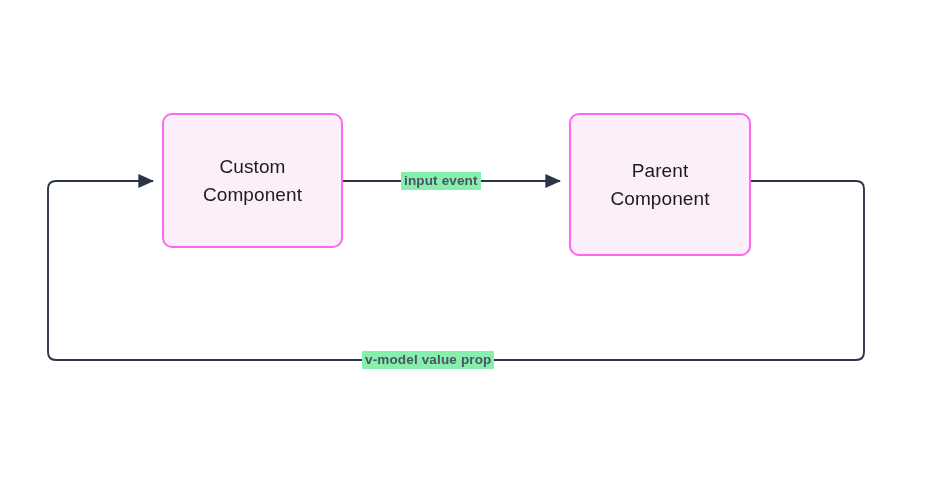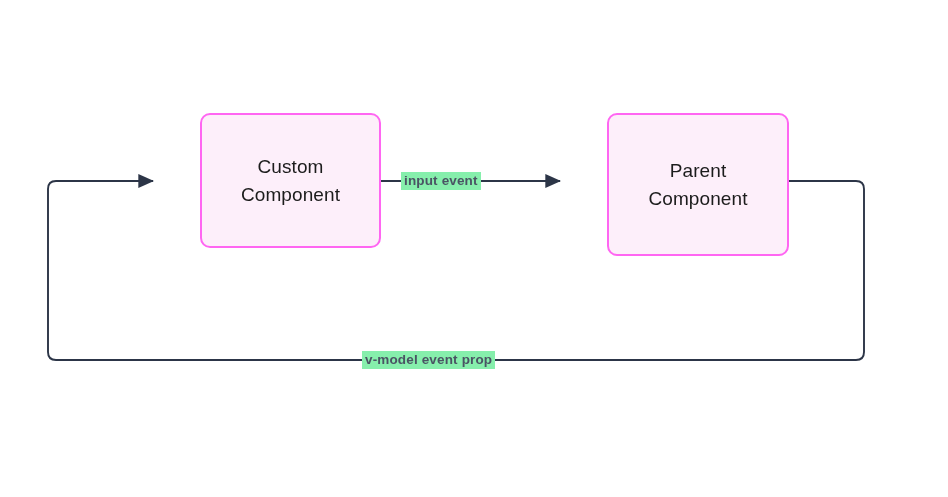--- a/index.html
+++ b/index.html
@@ -35,21 +35,20 @@
     display: flex;
     flex-direction: column;
     align-items: center;
     justify-content: center;
     color: #1c1c1c;
     font-size: 19px;
     line-height: 1.45;
     letter-spacing: 0.1px;
     text-align: center;
     z-index: 2;
-    margin-left: 38px;
   }
   .node-line {
     display: block;
     white-space: nowrap;
   }
   #node-custom {
     left: 162px;
     top: 113px;
     width: 181px;
     height: 135px;
@@ -106,15 +105,15 @@
     <span class="node-line">Component</span>
   </div>
 
   <div class="node" id="node-parent">
     <span class="node-line">Parent</span>
     <span class="node-line">Component</span>
   </div>
 
   <div class="edge-label" id="label-input-event">input event</div>
 
-  <div class="edge-label" id="label-v-model">v-model event prop</div>
+  <div class="edge-label" id="label-v-model">v-model value prop</div>
 
 </div>
 
 </body></html>

